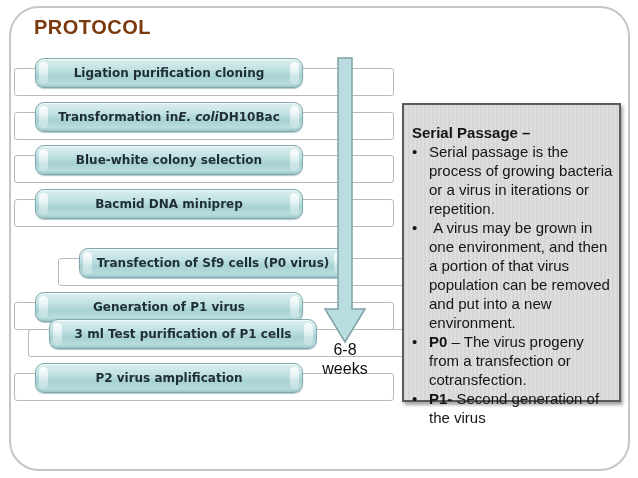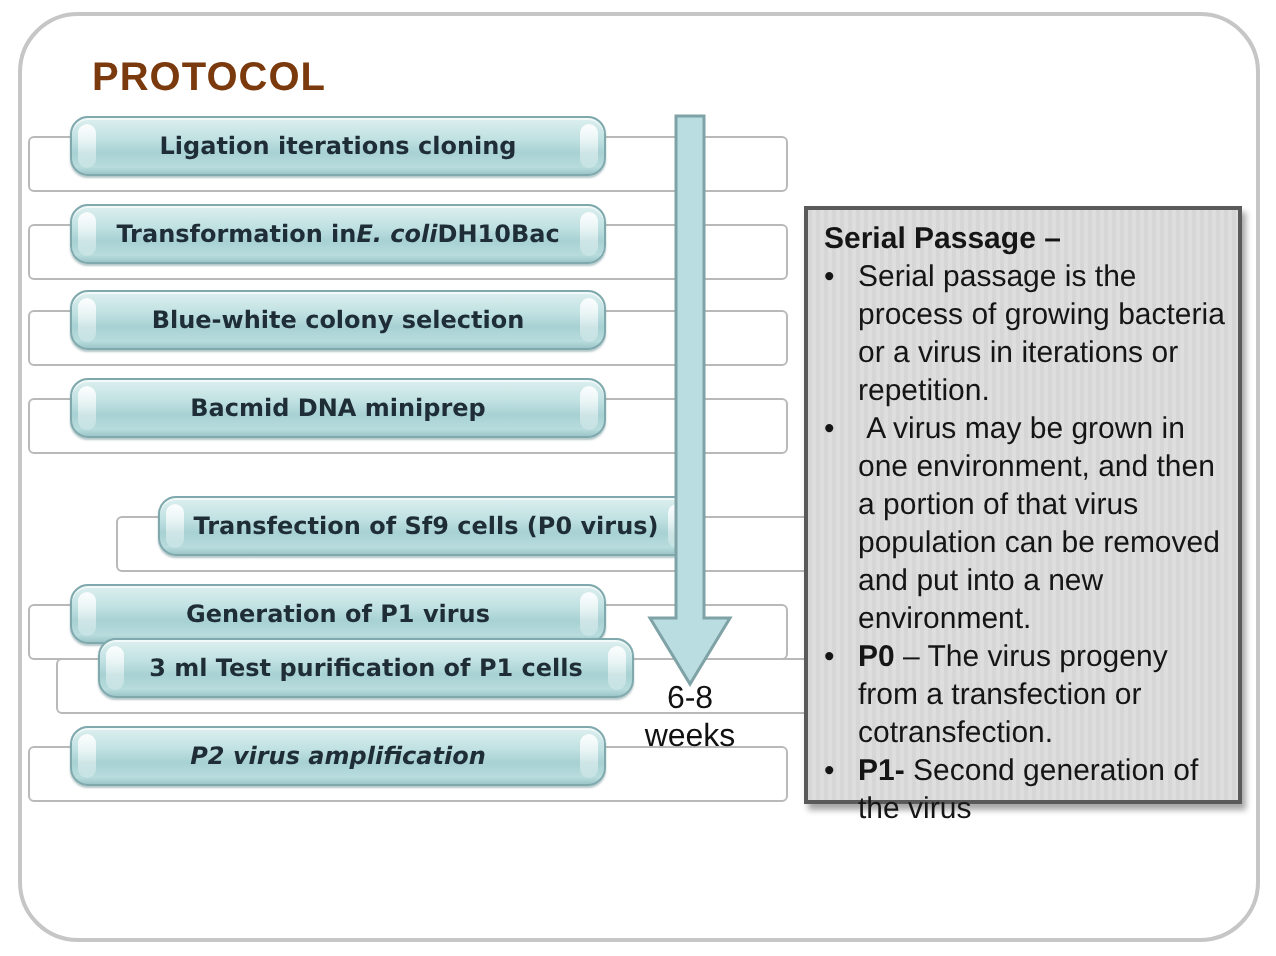--- a/index.html
+++ b/index.html
@@ -1,20 +1,20 @@
 <!DOCTYPE html>
 <html style="--title: #7b3a0d; --pill_fill: #b7dcdd; --pill_border: #7fa9ad; --pill_text: #1e2d36; --arrow_fill: #b9dde0; --arrow_border: #7fa2a6; --note_bg: #d9d9d9; --note_border: #5a5a5a; --frame_border: #c6c6c6; --back_rect_border: #b9b9b9;"><head>
 <meta charset="utf-8">
 <style>
   html,body{margin:0;padding:0;background:#ffffff;}
   .slide{position:relative;width:638px;height:478px;background:#ffffff;overflow:hidden;
          font-family:"Liberation Sans",sans-serif;}
   .frame{position:absolute;left:9px;top:6px;width:617px;height:461px;
          border:2px solid var(--frame_border,#c6c6c6);border-radius:30px;pointer-events:none;}
-  .title{position:absolute;left:30px;top:12px;margin:16px;font-size:20px;font-weight:bold;
+  .title{position:absolute;left:30px;top:12px;margin:4px;font-size:20px;font-weight:bold;
          letter-spacing:.5px;color:var(--title,#7b3a0d);}
   .flow{position:absolute;left:0;top:0;width:100%;height:100%;}
   .row{position:absolute;left:0;width:100%;height:38px;}
   .back{position:absolute;left:14px;top:10px;width:378px;height:26px;background:#ffffff;
         border:1px solid var(--back_rect_border,#b9b9b9);border-radius:3px;}
   .pill{position:absolute;left:35px;top:0;width:266px;height:28px;border-radius:9px;
         border:1px solid var(--pill_border,#7fa9ad);
         background:linear-gradient(to bottom,#ddefef 0%,#c0e1e2 38%,#a7d1d3 62%,#b9dcdd 88%,#9cc6c9 100%);
         box-shadow:inset 0 1px 0 rgba(255,255,255,.65),0 1px 1px rgba(90,130,135,.45);
         display:flex;align-items:center;justify-content:center;
@@ -25,40 +25,40 @@
   .pill::before{left:3px;}
   .pill::after{right:3px;}
   .pill em{}
   .arrow-svg{position:absolute;left:323px;top:57px;}
   .duration{position:absolute;left:300px;top:340px;width:90px;text-align:center;
             font-weight:normal;font-size:16px;line-height:19px;color:#111111;}
   .note{position:absolute;left:402px;top:103px;width:219px;height:299px;box-sizing:border-box;
         border:2px solid var(--note_border,#5a5a5a);
         background:repeating-linear-gradient(to right,#d6d6d6 0px,#d6d6d6 2px,#dedede 2px,#dedede 4px);
         box-shadow:2px 3px 3px rgba(0,0,0,.35);
-        padding:5px 5px 0 8px;font-size:15px;line-height:19px;color:#151515;overflow:visible;}
+        padding:18px 5px 0 8px;font-size:15px;line-height:19px;color:#151515;overflow:visible;}
   .note-title{font-weight:bold;}
   .bullet{display:flex;}
   .bullet .marker{flex:0 0 17px;width:17px;}
   .bullet .btext{flex:1;white-space:pre-wrap;}
   .bullet .btext b{font-weight:bold;}
 </style>
 </head>
 <body>
 
 <div class="slide">
   <div class="frame"></div>
 
   <h1 class="title">PROTOCOL</h1>
 
   <div class="flow">
       <div class="row" style="top: 58px;">
         <div class="back"></div>
         <div class="pill">
-          <span>Ligation iterations cloning</span>
+          <span>Ligation purification cloning</span>
         </div>
       </div>
       <div class="row" style="top: 102px;">
         <div class="back"></div>
         <div class="pill">
           <span>Transformation in </span>
           <em>E. coli</em>
           <span> DH10Bac</span>
         </div>
       </div>
@@ -85,21 +85,21 @@
         <div class="pill">
           <span>Generation of P1 virus</span>
         </div>
       </div>
       <div class="row" style="top: 319px; margin-left: 14px;">
         <div class="back"></div>
         <div class="pill">
           <span>3 ml Test purification of P1 cells</span>
         </div>
       </div>
-      <div class="row" style="top: 363px; font-style: italic;">
+      <div class="row" style="top: 363px;">
         <div class="back"></div>
         <div class="pill">
           <span>P2 virus amplification</span>
         </div>
       </div>
     </div>
 
   <svg class="arrow-svg" width="44" height="287" viewBox="0 0 44 287">
     <polygon points="15,1 29,1 29,252 42,252 22,285 2,252 15,252" fill="var(--arrow_fill,#b9dde0)" stroke="var(--arrow_border,#7fa2a6)" stroke-width="1.5"></polygon>
   </svg>

